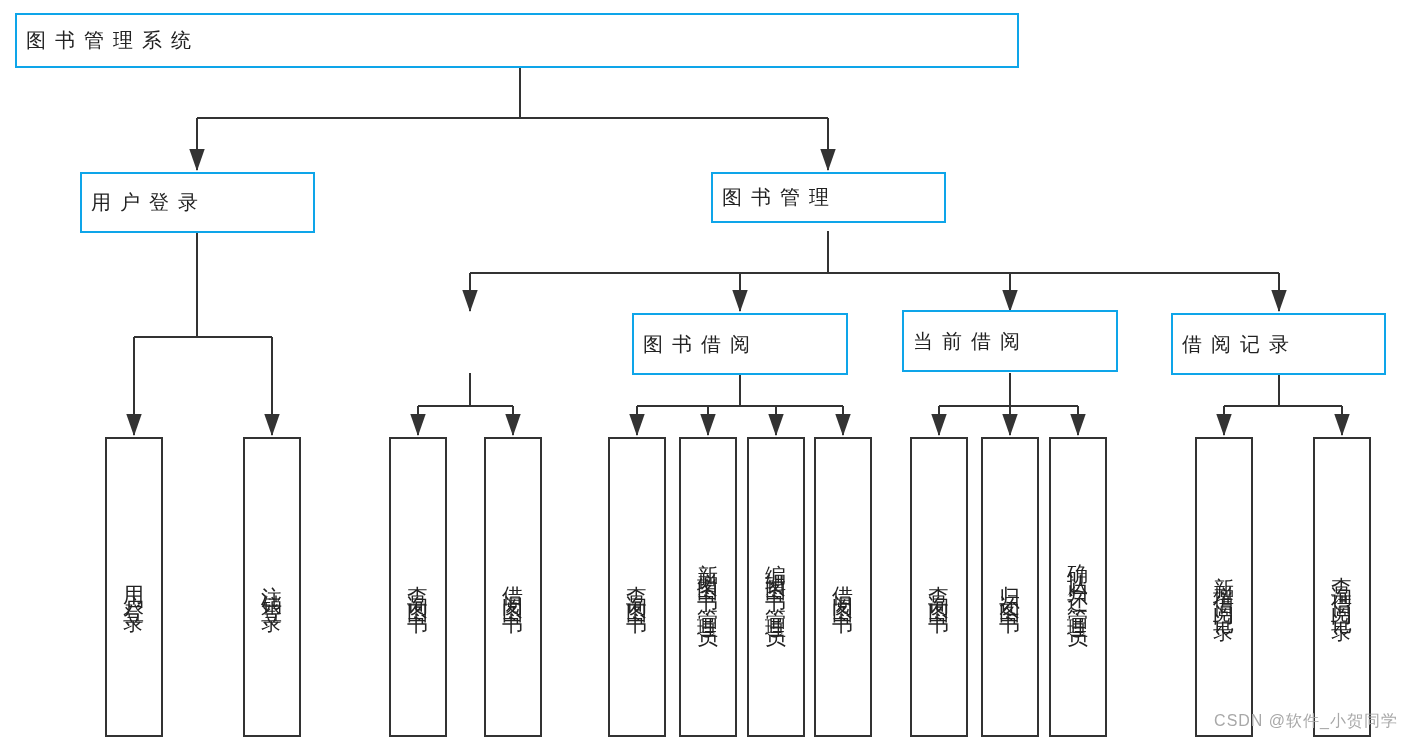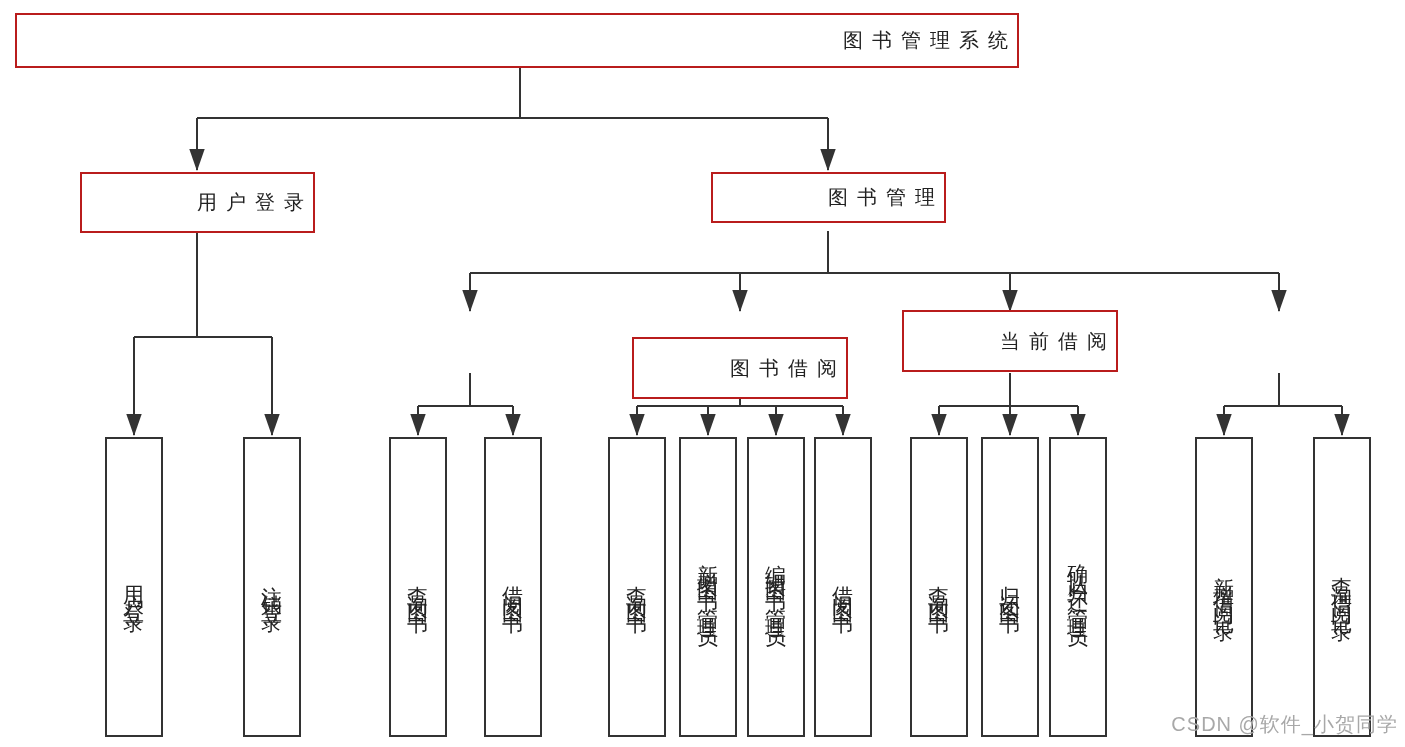--- a/index.html
+++ b/index.html
@@ -4,22 +4,22 @@
 <style>
   html, body { margin:0; padding:0; background:#ffffff; }
   body { font-family:"Liberation Sans", sans-serif; }
   #canvas {
     position:relative; width:1405px; height:747px;
     background:#ffffff; overflow:hidden;
   }
   #connectors { position:absolute; left:0; top:0; z-index:0; }
   .hnode {
     position:absolute; z-index:1;
-    border:2px solid #b91c1c; background:#ffffff;
-    display:flex; align-items:center; justify-content:flex-end;
+    border:2px solid #0ea5e9; background:#ffffff;
+    display:flex; align-items:center; justify-content:flex-start;
     box-sizing:border-box;
   }
   .hnode span {
     font-size:20px; color:#222222;
     letter-spacing:9px; text-indent:9px; white-space:nowrap;
   }
   .vnode {
     position:absolute; z-index:1;
     width:58px; height:300px; top:437px;
     border:2px solid #333333; background:#ffffff;
@@ -27,21 +27,21 @@
     box-sizing:border-box;
   }
   .vnode span {
     writing-mode:vertical-rl; text-orientation:mixed;
     font-size:21px; line-height:1; color:#222222;
     letter-spacing:9px; white-space:nowrap;
   }
   .watermark {
     position:absolute; z-index:2;
     right:7px; top:711px;
-    font-size:20px; color:#a8a8a8; letter-spacing:1px;
+    font-size:16px; color:#a8a8a8; letter-spacing:1px;
     white-space:nowrap;
   }
 </style>
 </head>
 <body>
 
 <div id="canvas">
 
   <svg id="connectors" width="1405" height="747" viewBox="0 0 1405 747">
     <defs>
@@ -90,25 +90,28 @@
     <span>图书管理系统</span>
   </div>
 
   <div class="hnode" style="left:80px; top:172px; width:235px; height:61px;">
     <span>用户登录</span>
   </div>
   <div class="hnode" style="left:711px; top:172px; width:235px; height:51px;">
     <span>图书管理</span>
   </div>
 
-  <div class="hnode" style="left:632px; top:313px; width:216px; height:62px;margin-top:24px;">
+  <div class="hnode" style="left:632px; top:313px; width:216px; height:62px;">
     <span>图书借阅</span>
   </div>
   <div class="hnode" style="left:902px; top:310px; width:216px; height:62px;">
     <span>当前借阅</span>
+  </div>
+  <div class="hnode" style="left:1171px; top:313px; width:215px; height:62px;">
+    <span>借阅记录</span>
   </div>
 
   <div class="vnode" style="left:105px;">
     <span>用户登录</span>
   </div>
   <div class="vnode" style="left:243px;">
     <span>注销登录</span>
   </div>
 
   <div class="vnode" style="left:389px;">

